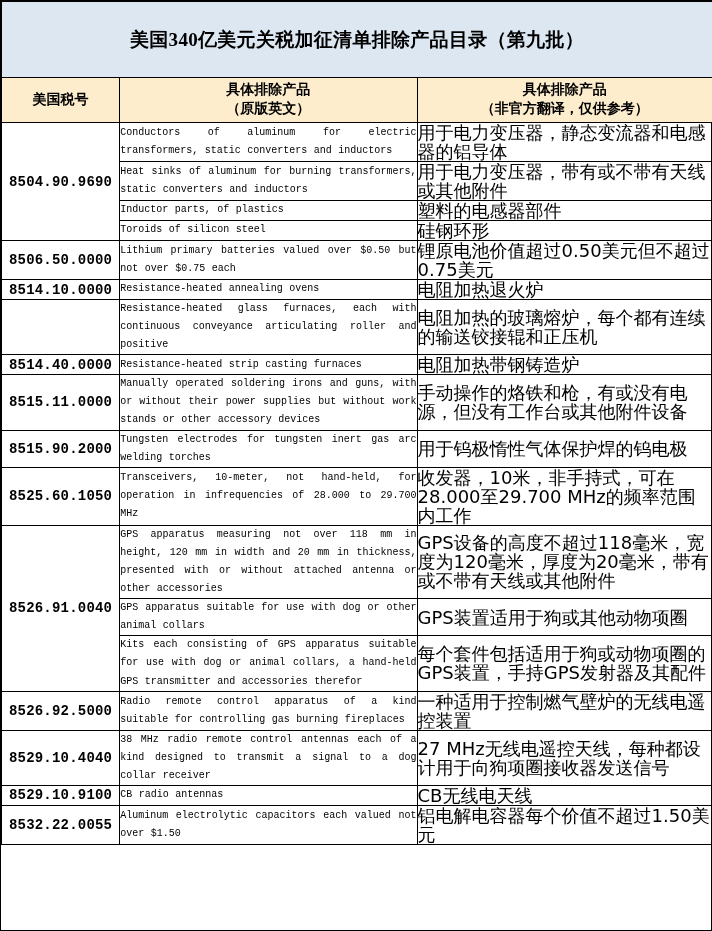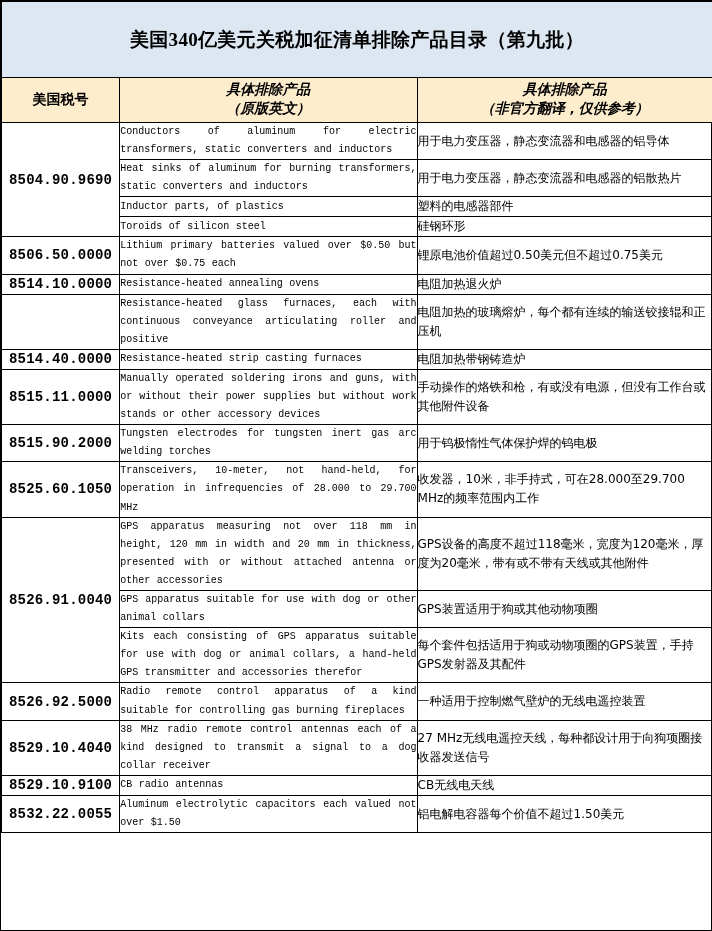--- a/index.html
+++ b/index.html
@@ -53,21 +53,21 @@
     background: #fdedcd;
     height: 45px;
     text-align: center;
     vertical-align: middle;
     font-family: "Liberation Serif", "DejaVu Serif", serif;
     font-weight: bold;
     font-size: 14px;
     line-height: 1.35;
     color: #000;
   }
-  .colhead .sub { display: block; font-style: italic; }
+  .colhead .sub { display: block; }
 
   
   col.c-code  { width: 118px; }
   col.c-en    { width: 297px; }
   col.c-zh    { width: 295px; }
 
   
   td.code {
     text-align: center;
     font-family: "Liberation Mono", "DejaVu Sans Mono", monospace;
@@ -83,21 +83,21 @@
     line-height: 18.1px;
     color: #000;
     text-align: justify;
     text-justify: inter-word;
     padding: 1px 2px 1px 3px;
     vertical-align: top;
     word-spacing: 0.5px;
   }
   td.zh {
     font-family: "DejaVu Sans", "Liberation Sans", sans-serif;
-    font-size: 12px;
+    font-size: 18px;
     line-height: 19px;
     color: #000;
     padding: 2px 3px 2px 3px;
     vertical-align: middle;
   }
   td.en.mid { vertical-align: middle; }
 
   
   .watermark {
     position: absolute;
@@ -163,21 +163,21 @@
           <span class="sub">（非官方翻译，仅供参考）</span>
         </td>
       </tr>
     <tr>
           <td class="code" rowspan="4">8504.90.9690</td>
           <td class="en">Conductors of aluminum for electric transformers, static converters and inductors</td>
           <td class="zh">用于电力变压器，静态变流器和电感器的铝导体</td>
         </tr>
         <tr>
           <td class="en">Heat sinks of aluminum for burning transformers, static converters and inductors</td>
-          <td class="zh">用于电力变压器，静态变流器和电感器的铝散热片</td>
+          <td class="zh">用于电力变压器，带有或不带有天线或其他附件</td>
         </tr>
         <tr>
           <td class="en mid">Inductor parts, of plastics</td>
           <td class="zh">塑料的电感器部件</td>
         </tr>
         <tr>
           <td class="en mid">Toroids of silicon steel</td>
           <td class="zh">硅钢环形</td>
         </tr>
         <tr>

